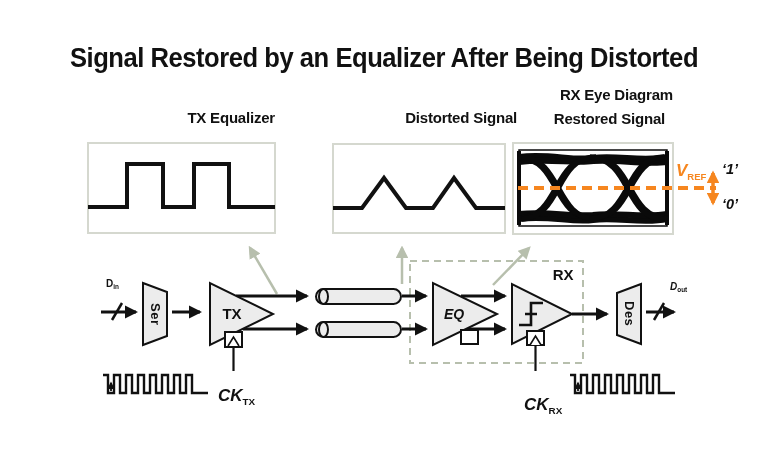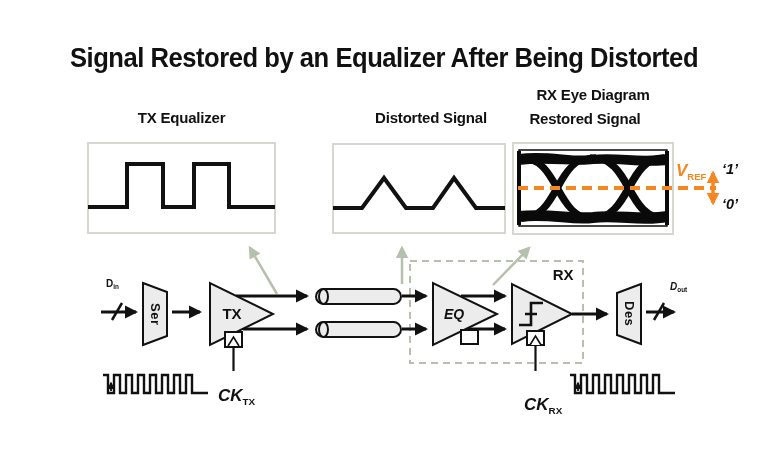--- a/index.html
+++ b/index.html
@@ -1,21 +1,21 @@
 <!DOCTYPE html>
 <html style="--orange: #f6861f; --sage: #b7bfad; --panelborder: #d5d8cf; --blockfill: #ececec;"><head>
 <meta charset="utf-8">
 <style>
   html,body{margin:0;padding:0;}
   body{width:768px;height:452px;background:#ffffff;overflow:hidden;position:relative;
        font-family:"Liberation Sans",sans-serif;color:#111;}
   .abs{position:absolute;}
   #title{top:42px;left:0;width:768px;text-align:center;font-weight:700;font-size:27.5px;
          letter-spacing:-0.5px;transform:scaleX(.93);white-space:nowrap;}
-  .panel-label{font-weight:700;font-size:15px;text-align:center;letter-spacing:-0.2px;}
+  .panel-label{font-weight:700;font-size:15px;text-align:right;letter-spacing:-0.2px;}
   #lbl-tx-wave{left:88px;top:109px;width:187px;}
   #lbl-distorted{left:345px;top:109px;width:172px;}
   #lbl-eye1{left:513px;top:86px;width:160px;}
   #lbl-eye2{left:505px;top:110px;width:160px;}
   .blk-label{font-weight:700;font-size:15px;text-align:center;letter-spacing:-0.2px;}
   #lbl-tx-block{left:214px;top:305px;width:36px;}
   #lbl-eq{left:436px;top:306px;width:36px;font-size:14px;font-style:italic;}
   #lbl-rx{left:546px;top:266px;width:34px;}
   .vert{writing-mode:vertical-rl;text-orientation:mixed;font-weight:700;font-size:13px;
         letter-spacing:0.5px;text-align:center;}

